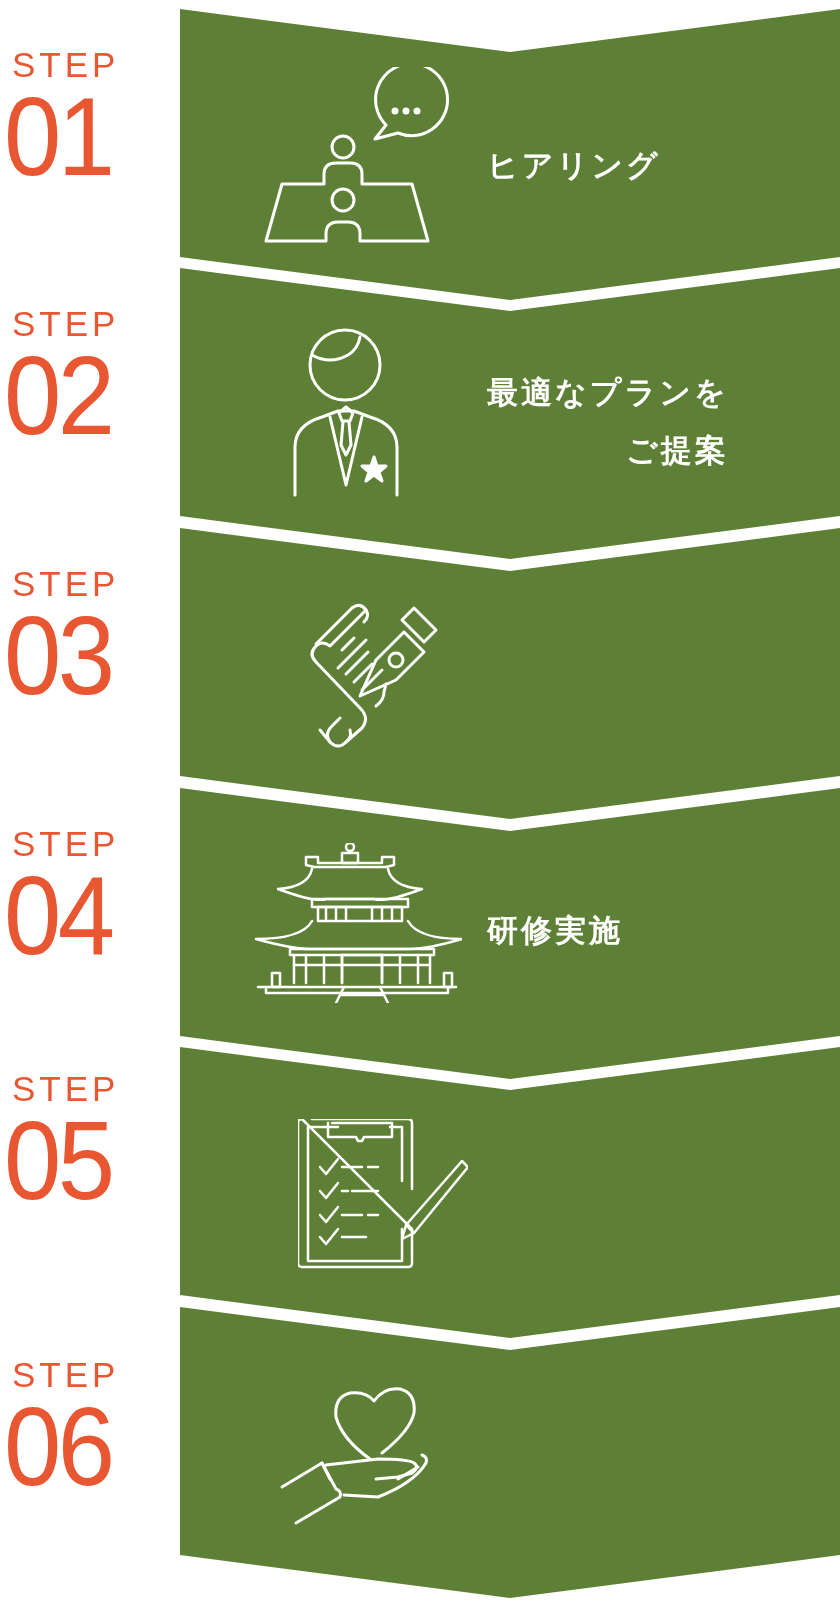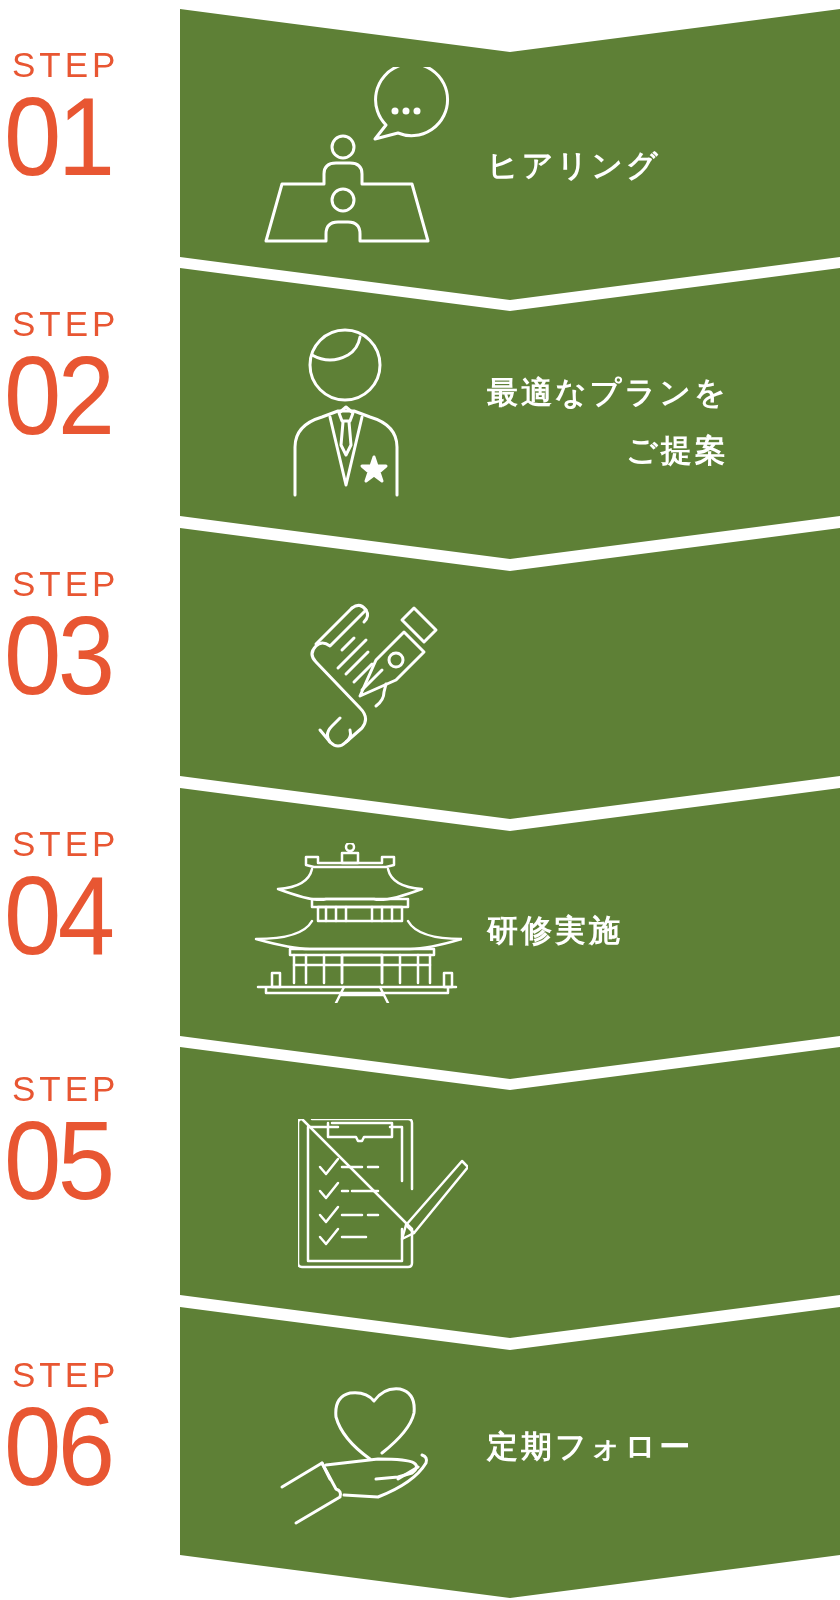--- a/index.html
+++ b/index.html
@@ -142,14 +142,13 @@
     <span class="word">STEP</span>
     <span class="num">06</span>
   </div>
   <svg class="icon" style="left:278px;top:80px;" width="170" height="140" viewBox="0 0 170 140" fill="none" stroke="#fff" stroke-width="3" stroke-linejoin="round" stroke-linecap="round">
     <path d="M96 14 Q106 0 122 2 Q138 6 136 26 Q132 44 104 66 M92 72 Q64 52 58 30 Q56 10 72 6 Q88 4 96 14"></path>
     <path d="M4 100 L44 76 L52 92"></path>
     <path d="M18 136 L62 110 Q64 104 58 102 L44 76"></path>
     <path d="M48 78 L100 72 Q130 72 136 76 Q142 80 134 86 L120 90 L98 92 M144 68 Q150 70 148 76 Q136 96 100 110 L66 108"></path>
     <path d="M140 80 L120 92"></path>
   </svg>
-  <div class="title" style="top:110px;">定期フォロー</div>
 </div>
 
 </body></html>

